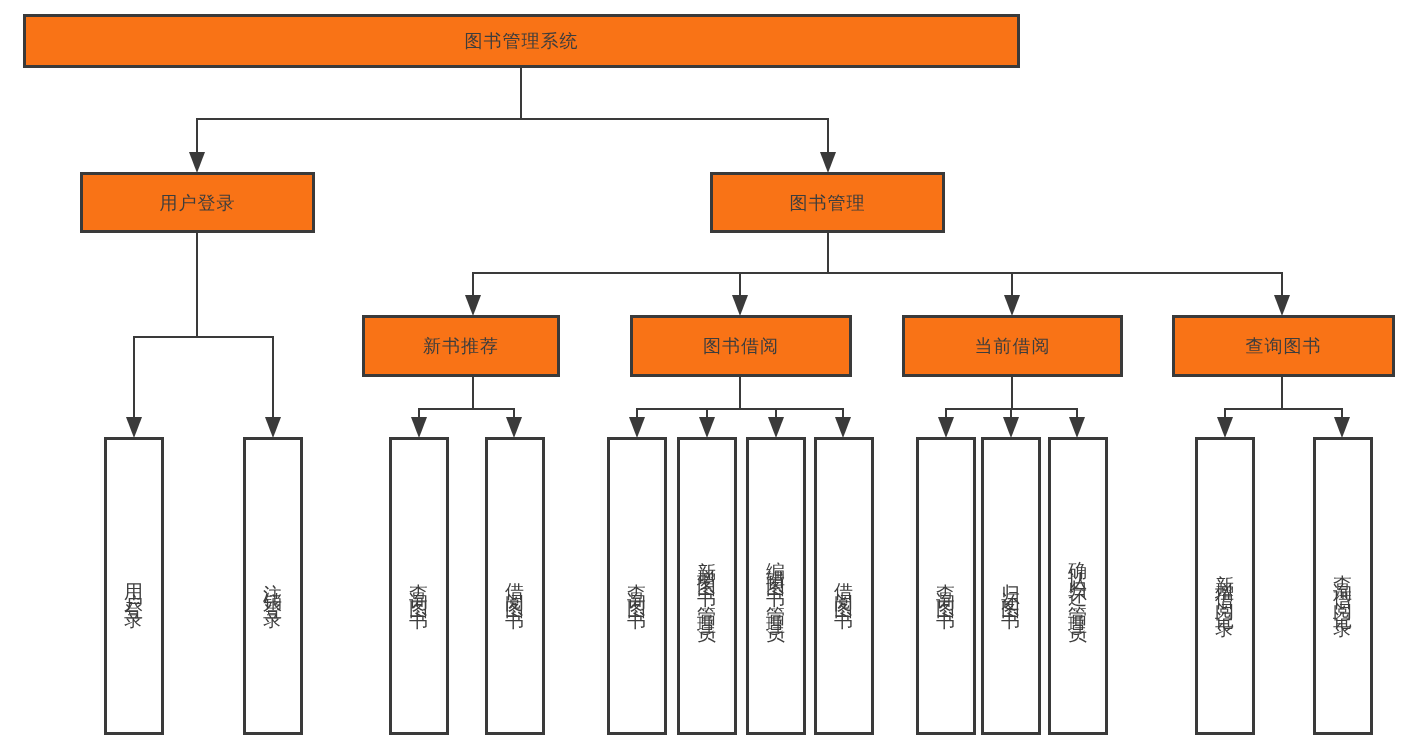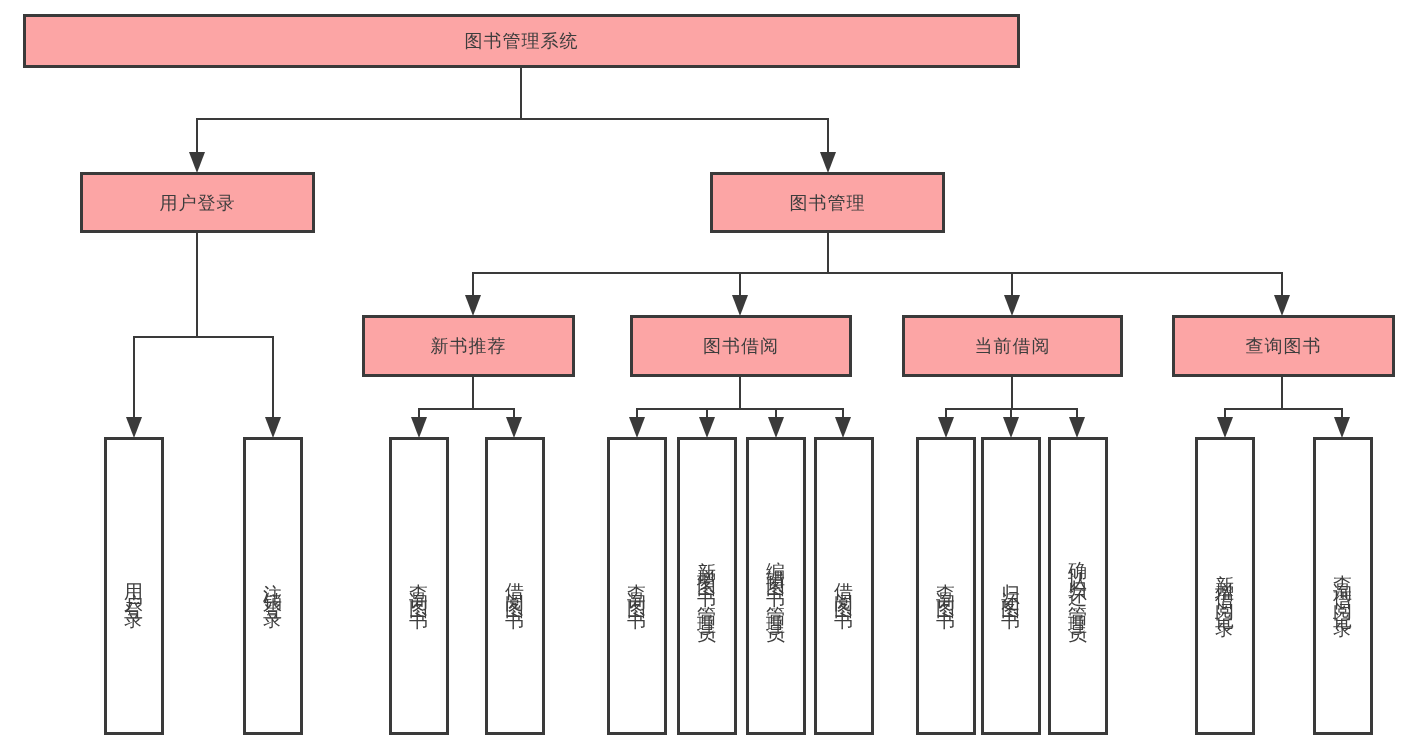--- a/index.html
+++ b/index.html
@@ -17,21 +17,21 @@
     position: relative;
     width: 1405px;
     height: 747px;
     background: var(--bg);
     overflow: hidden;
   }
   .box {
     position: absolute;
     box-sizing: border-box;
     border: 3px solid var(--line);
-    background: #fca5a5;
+    background: #f97316;
     display: flex;
     align-items: center;
     justify-content: center;
     font-size: 18px;
     color: var(--text);
     letter-spacing: 1px;
     white-space: nowrap;
   }
   .root-box  { left: 23px;  top: 14px;  width: 997px; height: 54px; }
   .l2-box    { top: 172px; width: 235px; height: 61px; }
@@ -113,21 +113,21 @@
   <div class="hline" style="left:472px; top:272px; width:811px;"></div>
   <div class="vline" style="left:472px; top:272px; height:26px;"></div>
   <div class="vline" style="left:739px; top:272px; height:26px;"></div>
   <div class="vline" style="left:1011px; top:272px; height:26px;"></div>
   <div class="vline" style="left:1281px; top:272px; height:26px;"></div>
   <div class="arrow arrow-l3" style="left:465px;"></div>
   <div class="arrow arrow-l3" style="left:732px;"></div>
   <div class="arrow arrow-l3" style="left:1004px;"></div>
   <div class="arrow arrow-l3" style="left:1274px;"></div>
 
-  <div class="box l3-box" style="left:362px; width:213px;">
+  <div class="box l3-box" style="left:362px; width:198px;">
     <span>新书推荐</span>
   </div>
   <div class="box l3-box" style="left:630px; width:222px;">
     <span>图书借阅</span>
   </div>
   <div class="box l3-box" style="left:902px; width:221px;align-items:center;">
     <span>当前借阅</span>
   </div>
   <div class="box l3-box" style="left:1172px; width:223px;">
     <span>查询图书</span>

